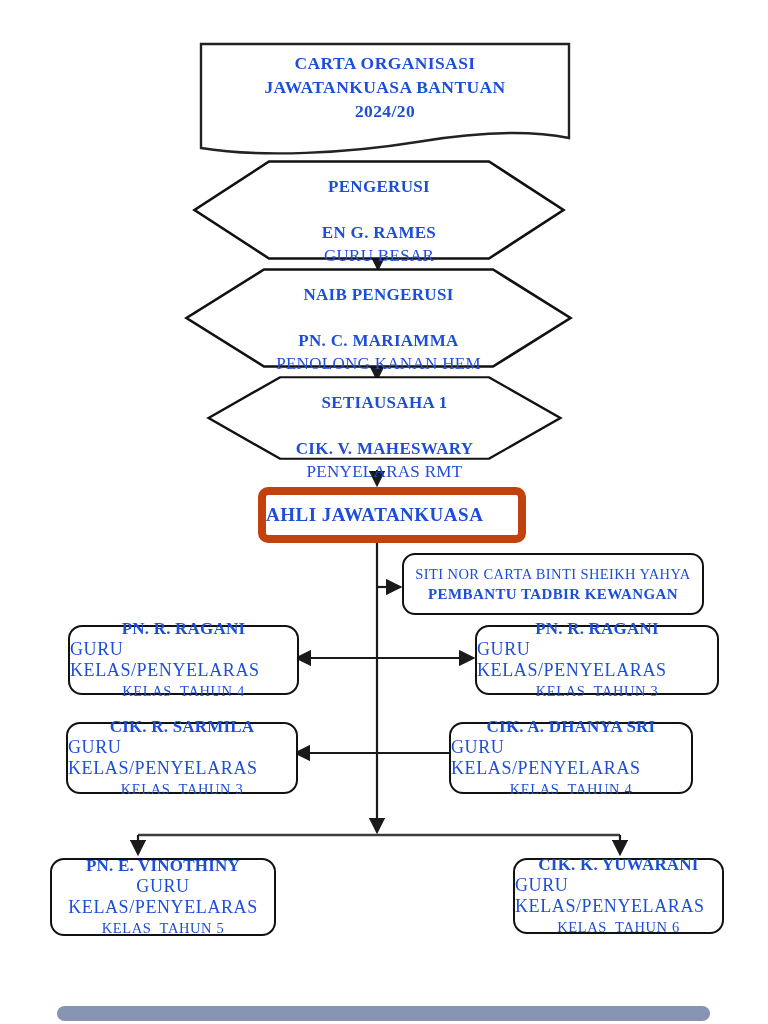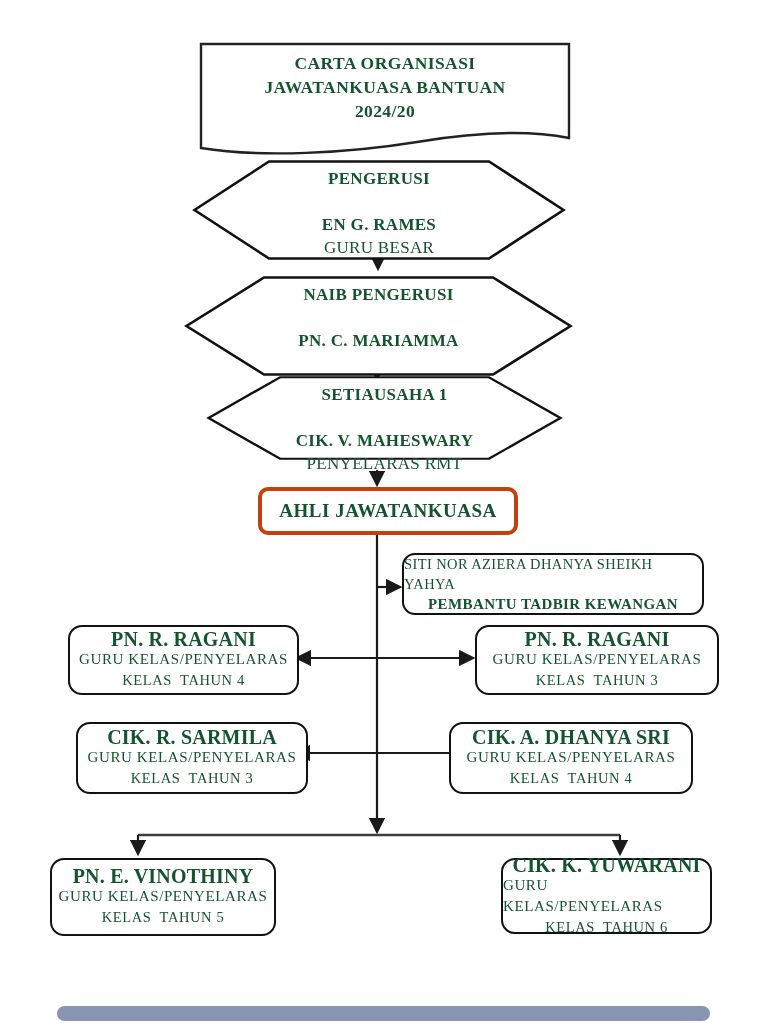--- a/index.html
+++ b/index.html
@@ -1,53 +1,53 @@
 <!DOCTYPE html>
 <html><head>
 <meta charset="utf-8">
 <style>
   html,body{margin:0;padding:0;background:#ffffff;}
   #page{position:relative;width:768px;height:1024px;background:#ffffff;overflow:hidden;
-        font-family:"Liberation Serif","DejaVu Serif",serif;color:#14532d;}
+        font-family:"Liberation Serif","DejaVu Serif",serif;color:#1d4ed8;}
   .abs{position:absolute;}
   svg.shape{position:absolute;left:0;top:0;width:100%;height:100%;overflow:visible;}
   .stack{position:absolute;left:0;top:0;width:100%;height:100%;display:flex;flex-direction:column;
          align-items:center;text-align:center;}
   
   #title-doc{left:199px;top:42px;width:372px;height:118px;}
   #title-doc .stack{padding-top:9px;}
   .title-line{font-weight:bold;font-size:17.5px;line-height:24px;letter-spacing:.4px;}
   
-  .hex-role{font-weight:bold;font-size:17px;line-height:22px;letter-spacing:.3px;margin-top:8px;}
+  .hex-role{font-weight:bold;font-size:17px;line-height:22px;letter-spacing:.3px;margin-top:16px;}
   .hex-name{font-weight:bold;font-size:17px;line-height:23px;letter-spacing:.3px;margin-top:23px;}
   .hex-post{font-weight:normal;font-size:17px;line-height:23px;letter-spacing:.3px;}
   #hex1{left:193px;top:160px;width:372px;height:100px;}
-  #hex2{left:185px;top:276px;width:387px;height:100px;}
+  #hex2{left:185px;top:268px;width:387px;height:100px;}
   #hex3{left:207px;top:376px;width:355px;height:84px;}
   
-  #committee{left:258px;top:487px;width:252px;height:40px;border:4px solid #c2410c;border-radius:10px;
-             display:flex;align-items:center;justify-content:center;background:#fff;}
+  #committee{left:258px;top:487px;width:252px;height:40px;border:8px solid #c2410c;border-radius:10px;
+             display:flex;align-items:center;justify-content:flex-start;background:#fff;}
   #committee span{font-weight:bold;font-size:19px;letter-spacing:.5px;}
   
   #treasurer{left:402px;top:553px;width:298px;height:58px;border:2.5px solid #111;border-radius:13px;
              display:flex;flex-direction:column;align-items:center;justify-content:center;background:#fff;}
   .treas-name{font-size:14.5px;line-height:20px;letter-spacing:.4px;}
   .treas-post{font-size:15px;font-weight:bold;line-height:20px;letter-spacing:.4px;}
   
   .member{border:2.5px solid #111;border-radius:14px;background:#fff;display:flex;flex-direction:column;
           align-items:center;justify-content:center;}
-  .m-name{font-weight:bold;font-size:20px;line-height:20px;letter-spacing:.2px;}
-  .m-role{font-size:15px;line-height:21px;letter-spacing:.6px;}
+  .m-name{font-weight:bold;font-size:17px;line-height:20px;letter-spacing:.2px;}
+  .m-role{font-size:18px;line-height:21px;letter-spacing:.6px;}
   .m-kelas{font-size:14.5px;line-height:21px;letter-spacing:.6px;white-space:pre;}
   #m1{left:68px;top:625px;width:227px;height:66px;}
   #m2{left:475px;top:625px;width:240px;height:66px;}
-  #m3{left:76px;top:722px;width:228px;height:68px;align-items:center;}
+  #m3{left:66px;top:722px;width:228px;height:68px;align-items:center;}
   #m4{left:449px;top:722px;width:240px;height:68px;}
   #m5{left:50px;top:858px;width:222px;height:74px;text-align:center;}
-  #m6{left:501px;top:858px;width:207px;height:72px;}
+  #m6{left:513px;top:858px;width:207px;height:72px;}
   
   #connectors{position:absolute;left:0;top:0;width:768px;height:1024px;pointer-events:none;}
   
   #scrollbar{left:57px;top:1006px;width:653px;height:15px;border-radius:8px;}
 </style>
 </head>
 <body>
 
 <div id="page">
 
@@ -97,40 +97,41 @@
     </div>
   </div>
 
   <div class="abs" id="hex2">
     <svg class="shape" viewBox="0 0 387 100" preserveAspectRatio="none">
       <polygon points="79,1.5 308,1.5 385.5,50 308,98.5 79,98.5 1.5,50" fill="#ffffff" stroke="#111" stroke-width="2.6"></polygon>
     </svg>
     <div class="stack">
       <div class="hex-role">NAIB PENGERUSI</div>
       <div class="hex-name">PN. C. MARIAMMA</div>
+      <div class="hex-post">PENOLONG KANAN HEM</div>
     </div>
   </div>
 
   <div class="abs" id="hex3">
     <svg class="shape" viewBox="0 0 355 100" preserveAspectRatio="none">
       <polygon points="73,1.5 282,1.5 353.5,50 282,98.5 73,98.5 1.5,50" fill="#ffffff" stroke="#111" stroke-width="2.6"></polygon>
     </svg>
     <div class="stack">
       <div class="hex-role">SETIAUSAHA 1</div>
       <div class="hex-name">CIK. V. MAHESWARY</div>
       <div class="hex-post">PENYELARAS RMT</div>
     </div>
   </div>
 
   <div class="abs" id="committee">
     <span>AHLI JAWATANKUASA</span>
   </div>
 
   <div class="abs" id="treasurer">
-    <div class="treas-name">SITI NOR AZIERA DHANYA SHEIKH YAHYA</div>
+    <div class="treas-name">SITI NOR CARTA BINTI SHEIKH YAHYA</div>
     <div class="treas-post">PEMBANTU TADBIR KEWANGAN</div>
   </div>
 
   <div class="abs member" id="m1">
     <div class="m-name">PN. R. RAGANI</div>
     <div class="m-role">GURU KELAS/PENYELARAS</div>
     <div class="m-kelas">KELAS  TAHUN 4</div>
   </div>
   <div class="abs member" id="m2">
     <div class="m-name">PN. R. RAGANI</div>

